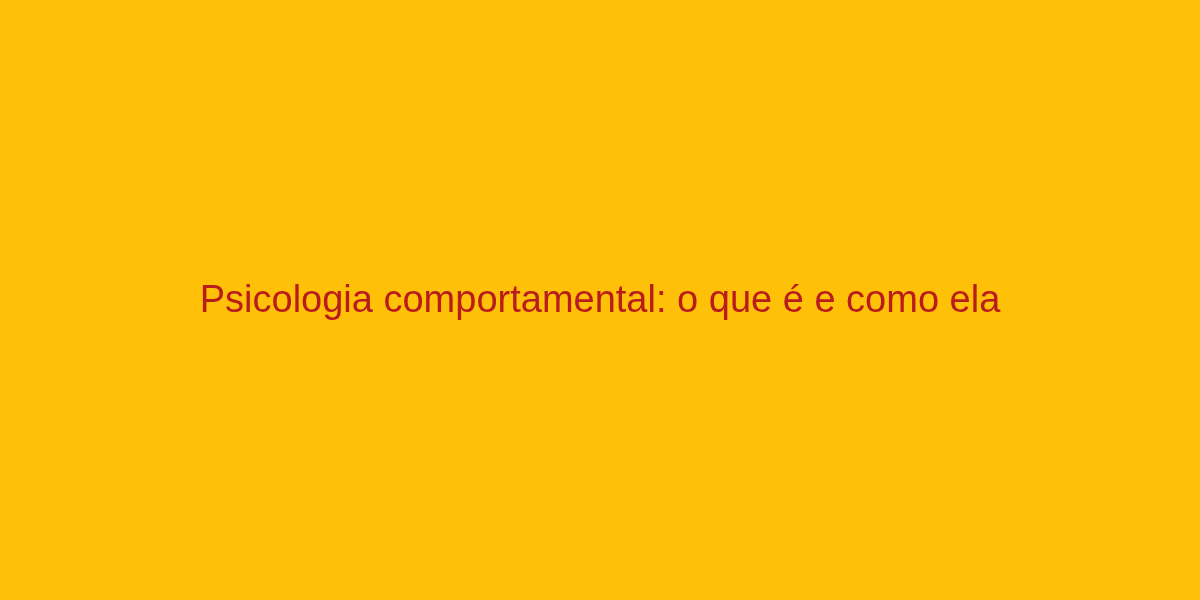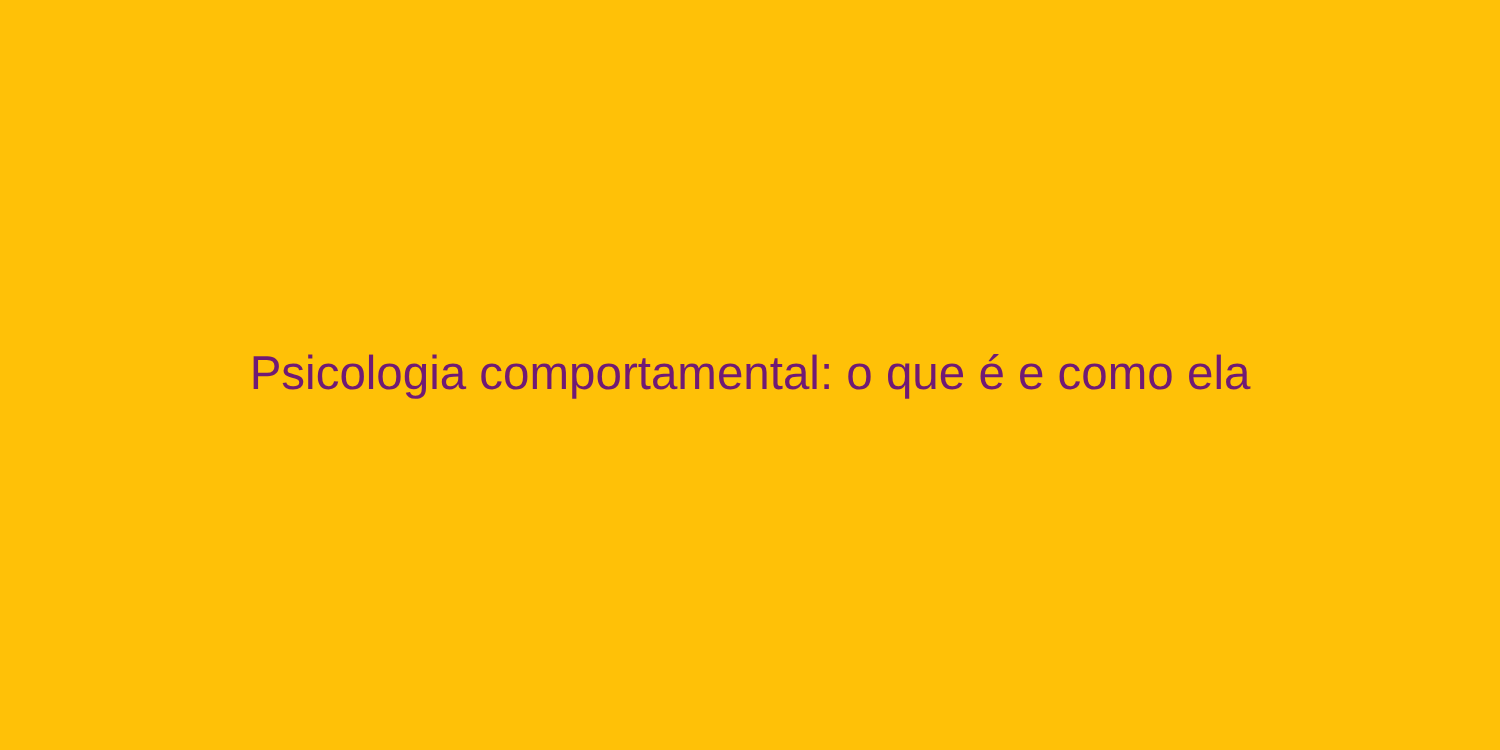--- a/index.html
+++ b/index.html
@@ -30,21 +30,21 @@
 
   .card-body {
     width: 100%;
     padding: 0 40px;
     box-sizing: border-box;
     text-align: center;
   }
 
   .card-title {
     margin: 0;
-    color: #701a75;
+    color: #b91c1c;
     font-family: "Liberation Sans", sans-serif;
     font-size: 38px;
     font-weight: 400;
     line-height: 1.25;
     letter-spacing: 0;
     white-space: nowrap;
     text-align: center;
   }
 </style>
 </head>

